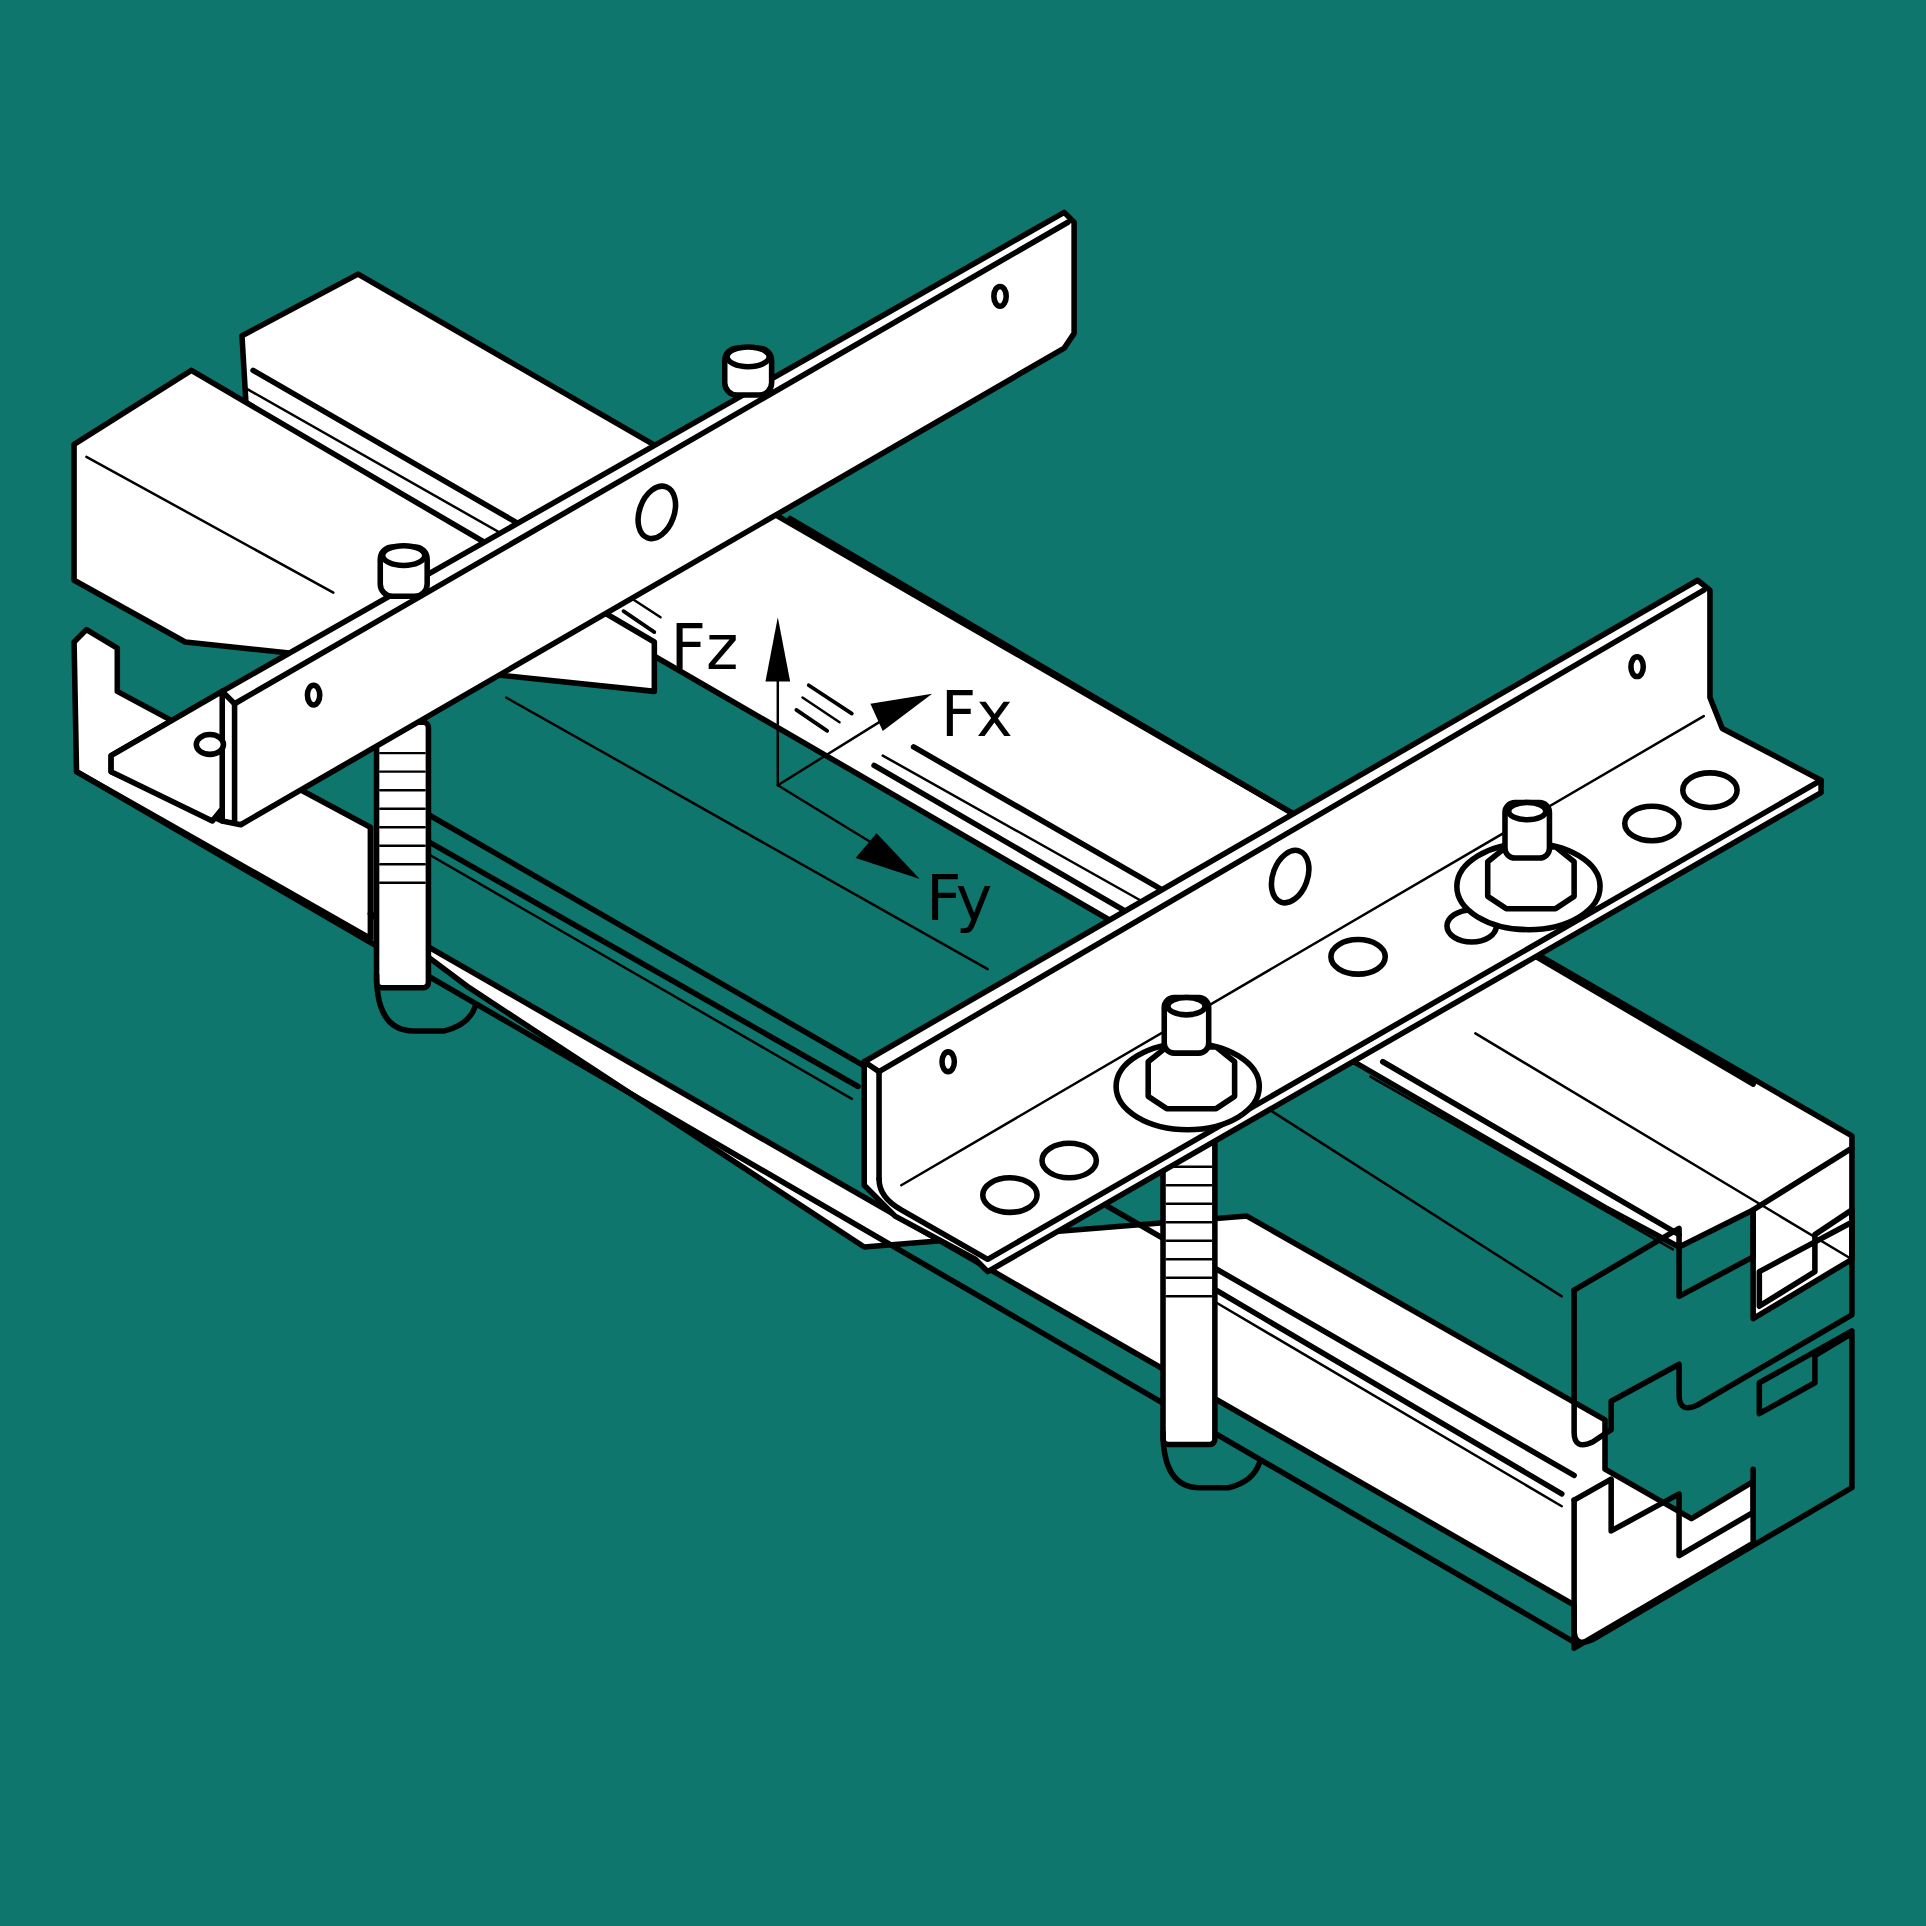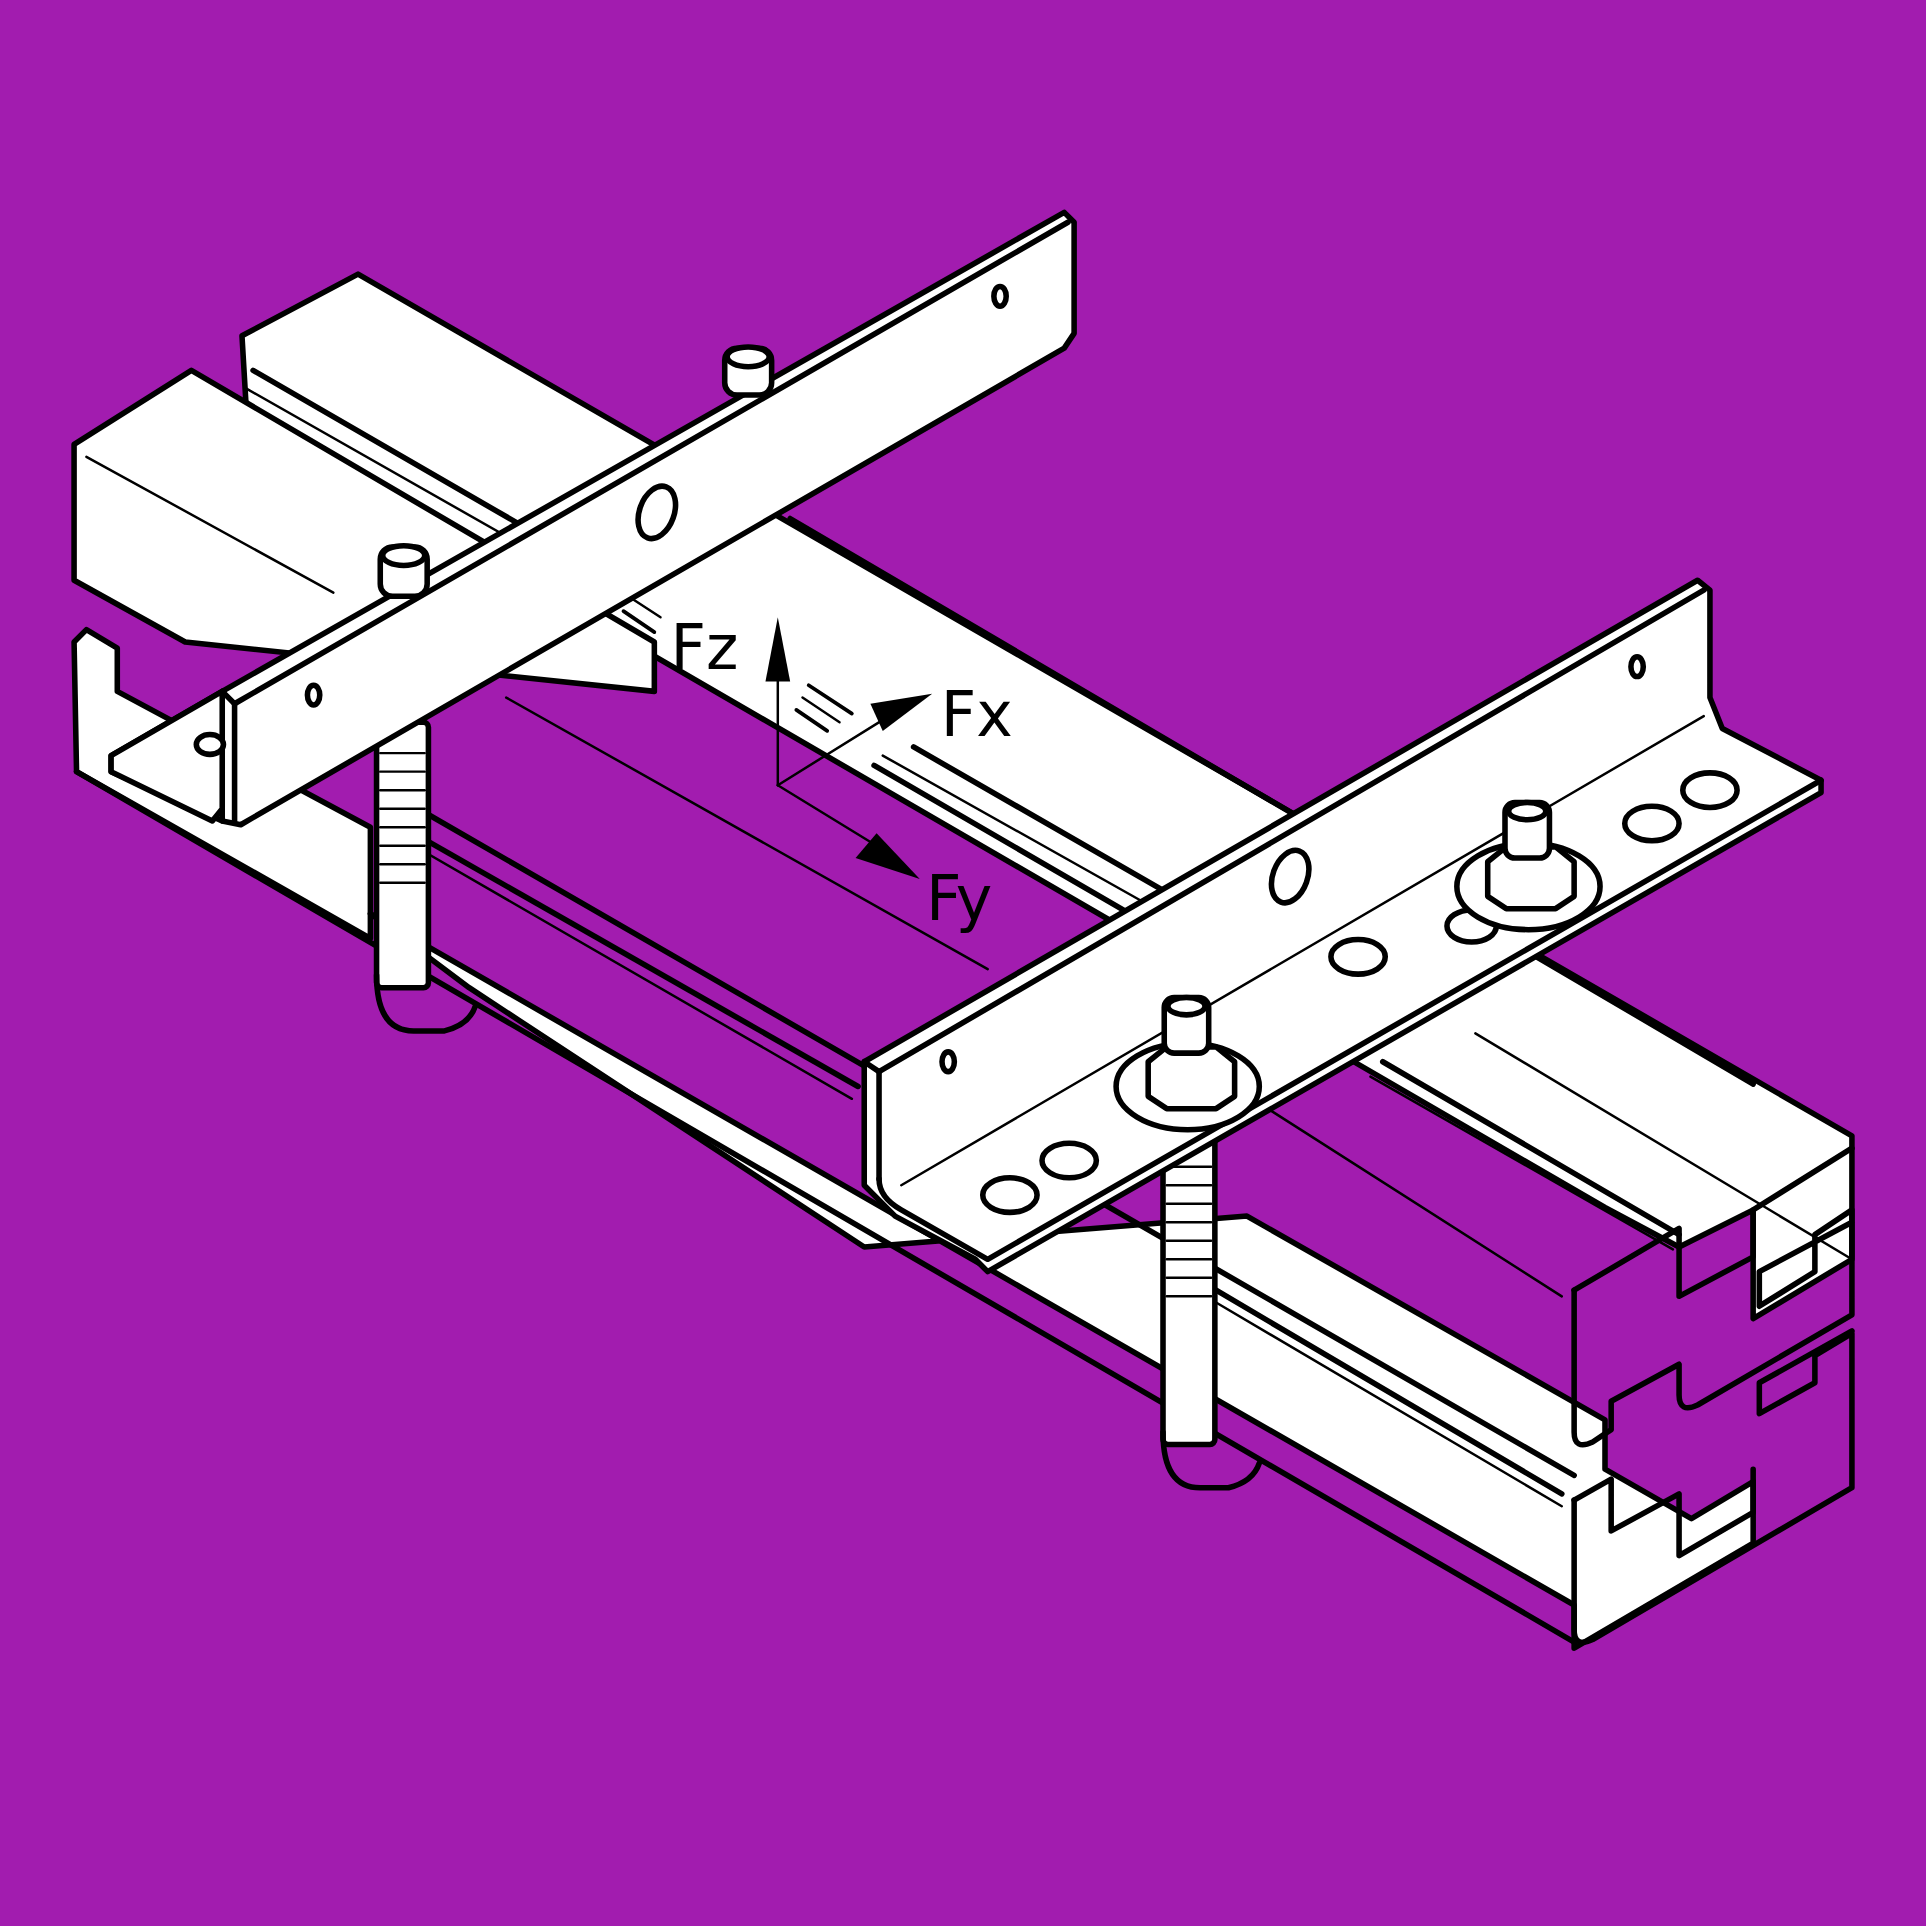--- a/index.html
+++ b/index.html
@@ -1,17 +1,17 @@
 <!DOCTYPE html>
 <html style="font-size:7.1px"><head>
 <meta charset="utf-8">
 <style>
   html,body{margin:0;padding:0;background:#ffffff;}
   body{width:1926px;height:1926px;overflow:hidden;}
-  .stage{position:relative;width:1926px;height:1926px;background:#a21caf;}
+  .stage{position:relative;width:1926px;height:1926px;background:#0f766e;}
   svg{position:absolute;left:0;top:0;width:1926px;height:1926px;}
   .thick{fill:#fff;stroke:#000;stroke-width:4.5;stroke-linejoin:round;stroke-linecap:round;}
   .thin{fill:none;stroke:#000;stroke-width:2;stroke-linecap:round;}
   .ln{fill:none;stroke:#000;stroke-width:4.5;stroke-linecap:round;stroke-linejoin:round;}
   .lbl{font-family:"DejaVu Sans","Liberation Sans",sans-serif;font-size:50px;fill:#000;}
 </style>
 </head>
 <body>
 
 <div class="stage">

